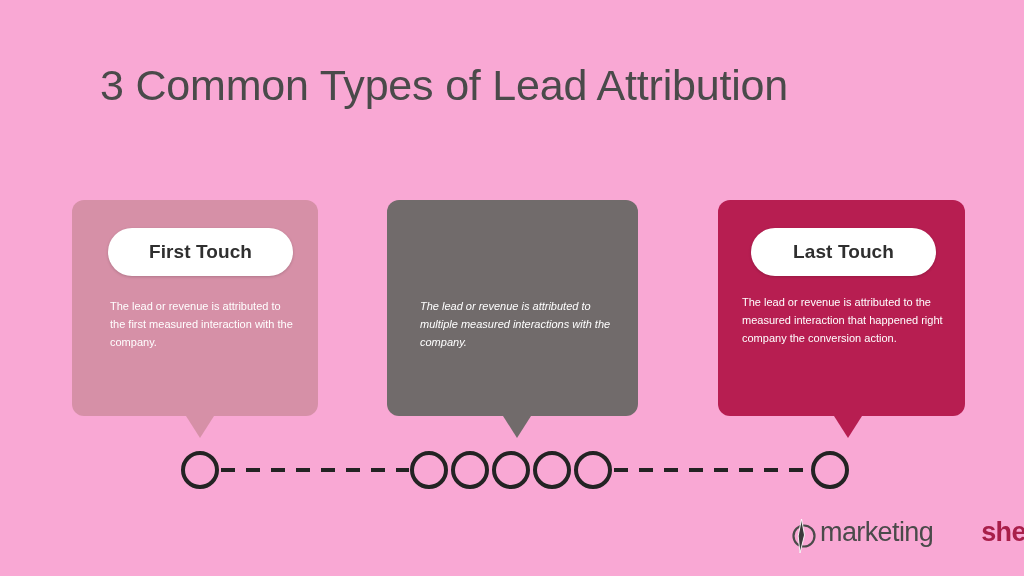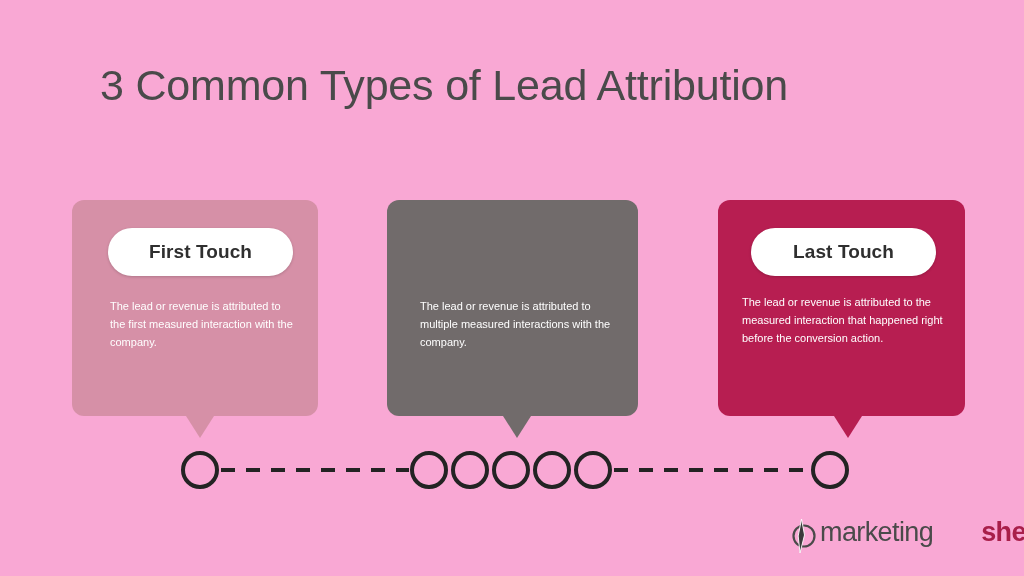--- a/index.html
+++ b/index.html
@@ -112,20 +112,21 @@
   #card-multitouch .pill {
     left: 31px;
     top: 28px;
     width: 185px;
     height: 48px;
   }
   #card-multitouch .card-desc {
     left: 33px;
     top: 98px;
     width: 200px;
+    font-style: italic;
   }
 
   
   #card-last-touch {
     left: 700px;
     top: 200px;
     width: 247px;
     height: 216px;
     background: #b71e51;
     margin-left: 18px;
@@ -219,21 +220,21 @@
 
   <div class="card" id="card-multitouch">
     <div class="card-desc">The lead or revenue is attributed to multiple measured interactions with the company.</div>
     <div class="card-arrow"></div>
   </div>
 
   <div class="card" id="card-last-touch">
     <div class="pill">
       <span class="pill-label">Last Touch</span>
     </div>
-    <div class="card-desc">The lead or revenue is attributed to the measured interaction that happened right before the conversion action.</div>
+    <div class="card-desc">The lead or revenue is attributed to the measured interaction that happened right company the conversion action.</div>
     <div class="card-arrow"></div>
   </div>
 
   <div id="timeline">
 
     <div class="tl-circle" style="left:181px; top:9px; width:38px; height:38px;"></div>
 
     <div class="tl-dash" style="left:221px; width:188px;"></div>
 
     <div class="tl-circle" style="left:410px; top:9px; width:38px; height:38px;"></div>

